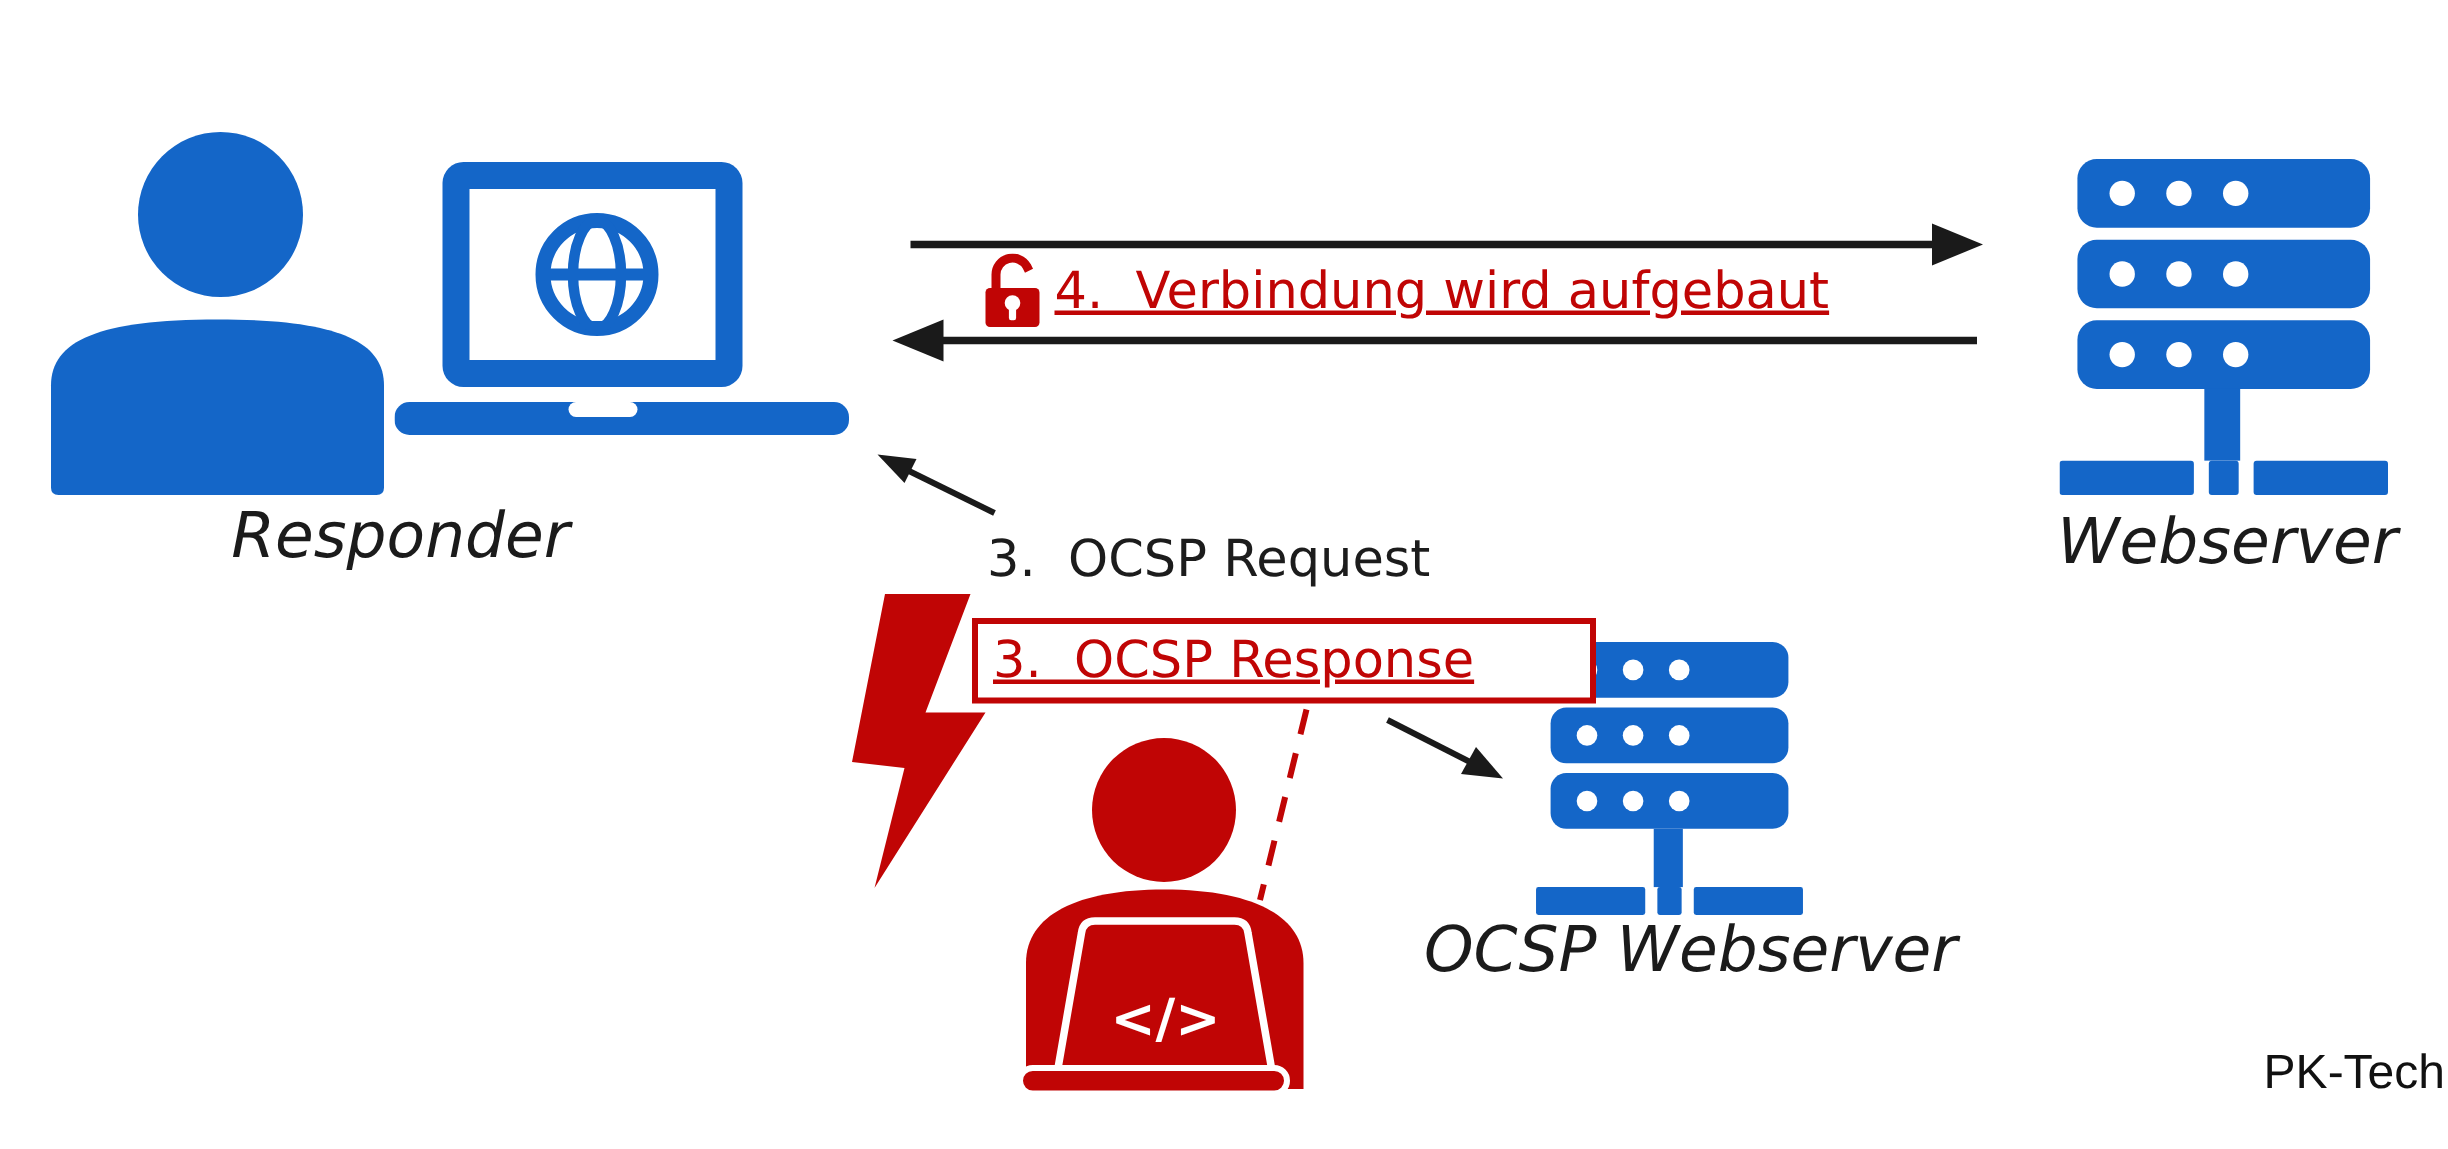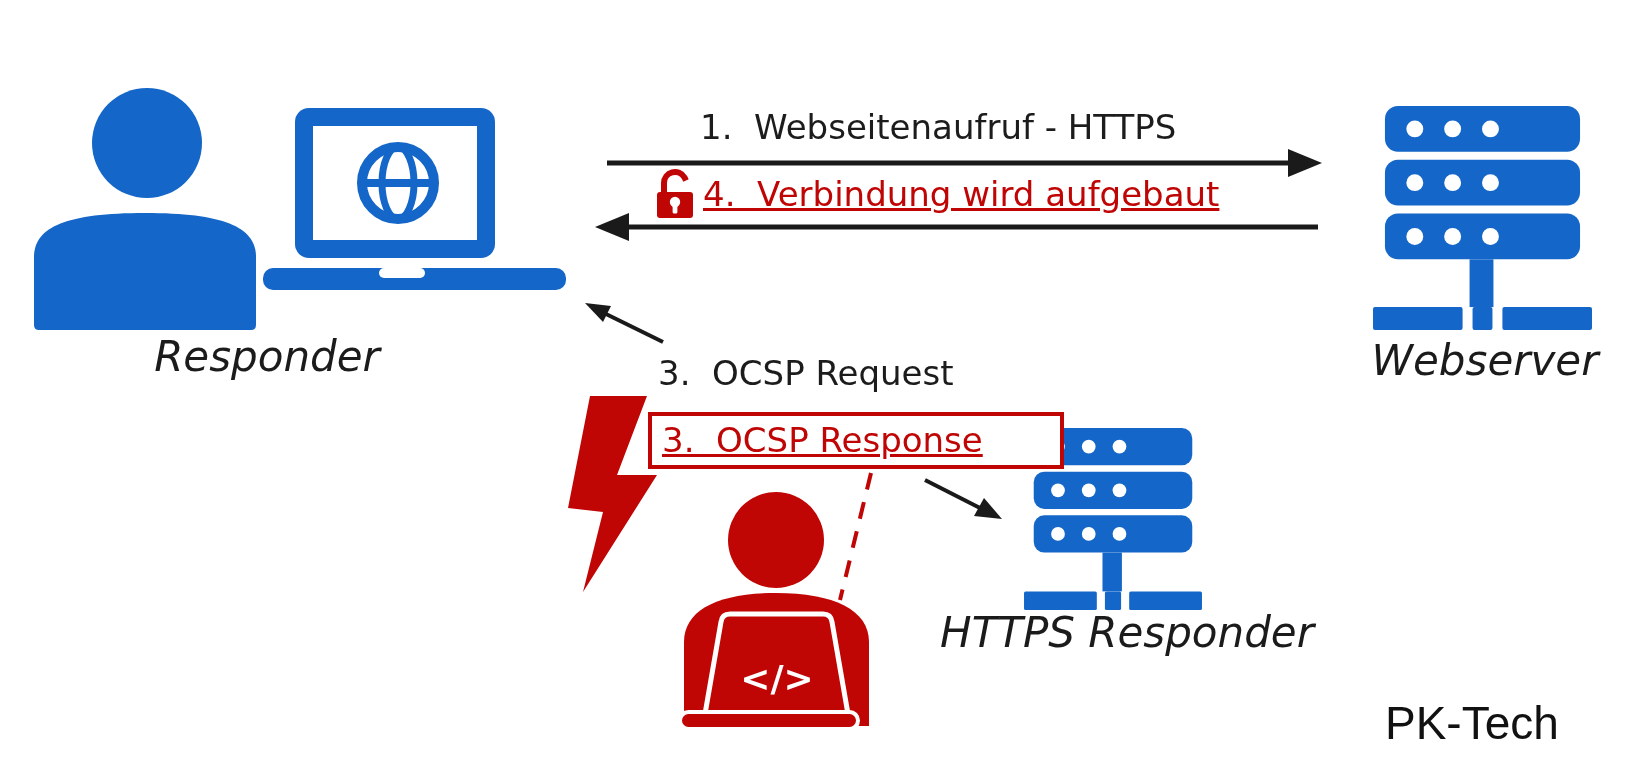--- a/index.html
+++ b/index.html
@@ -4,21 +4,21 @@
 <style>
   html,body{margin:0;padding:0;background:#fff;}
   .canvas{position:relative;width:1632px;height:766px;background:#fff;overflow:hidden;
           font-family:"DejaVu Sans",sans-serif;}
   .abs{position:absolute;}
   .step{font-size:34px;line-height:1.25;color:#1c1c1c;white-space:pre;letter-spacing:0px;}
   .step.red{color:var(--red);text-decoration:underline;}
   .node-label{font-size:42px;font-style:italic;color:#1b1b1b;text-align:center;white-space:pre;}
   .response-box{border:4px solid var(--red);background:#fff;display:flex;align-items:center;
                 padding-left:10px;box-sizing:border-box;z-index:6;}
-  .brand{font-family:"Liberation Sans",sans-serif;font-size:46px;color:#111;text-align:left;}
+  .brand{font-family:"Liberation Sans",sans-serif;font-size:32px;color:#111;text-align:right;}
   svg{display:block;}
   .overlay{z-index:5;pointer-events:none;}
   .z1{z-index:1}.z2{z-index:2}
 </style>
 </head>
 <body>
 
 <div class="canvas">
 
   <svg class="abs z1" style="left:30px;top:85px;" width="230" height="245" viewBox="0 0 230 245">
@@ -59,21 +59,20 @@
         <circle cx="80" cy="77" r="8.5"></circle>
         <circle cx="118" cy="77" r="8.5"></circle>
       <circle cx="42" cy="131" r="8.5"></circle>
         <circle cx="80" cy="131" r="8.5"></circle>
         <circle cx="118" cy="131" r="8.5"></circle>
     </g>
   </svg>
 
   <div class="abs node-label" style="left:1335px;top:336px;width:300px;">Webserver</div>
 
-  <div class="abs step" style="left:700px;top:106px;">1.  Webseitenaufruf - HTTPS</div>
 
   <svg class="abs z2" style="left:654px;top:169px;" width="44" height="50" viewBox="0 0 44 50">
     <path d="M10 24 L10 14 A11 11 0 0 1 30.5 8.5 L32 11.5" fill="none" stroke-width="6" stroke="#C00505"></path>
     <rect x="3" y="23" width="36" height="26" rx="3" fill="#C00505"></rect>
     <circle cx="21" cy="33" r="5.2" fill="#ffffff"></circle>
     <rect x="18.6" y="35.5" width="4.8" height="9" rx="1.5" fill="#ffffff"></rect>
   </svg>
 
   <div class="abs step red" style="left:703px;top:173px;">4.  Verbindung wird aufgebaut</div>
 
@@ -111,21 +110,21 @@
         <circle cx="118" cy="23" r="8.5"></circle>
       <circle cx="42" cy="77" r="8.5"></circle>
         <circle cx="80" cy="77" r="8.5"></circle>
         <circle cx="118" cy="77" r="8.5"></circle>
       <circle cx="42" cy="131" r="8.5"></circle>
         <circle cx="80" cy="131" r="8.5"></circle>
         <circle cx="118" cy="131" r="8.5"></circle>
     </g>
   </svg>
 
-  <div class="abs node-label" style="left:927px;top:608px;width:400px;">HTTPS Responder</div>
+  <div class="abs node-label" style="left:927px;top:608px;width:400px;">OCSP Webserver</div>
 
   <svg class="abs overlay" style="left:0;top:0;" width="1632" height="766" viewBox="0 0 1632 766">
     <g>
       <line x1="607" y1="163" x2="1293" y2="163" stroke-width="5" stroke="#1a1a1a"></line>
       <polygon points="1322,163 1288,149 1288,177" fill="#1a1a1a"></polygon>
     </g>
     <g>
       <line x1="1318" y1="227" x2="624" y2="227" stroke-width="5" stroke="#1a1a1a"></line>
       <polygon points="595,227 629,213 629,241" fill="#1a1a1a"></polygon>
     </g>

